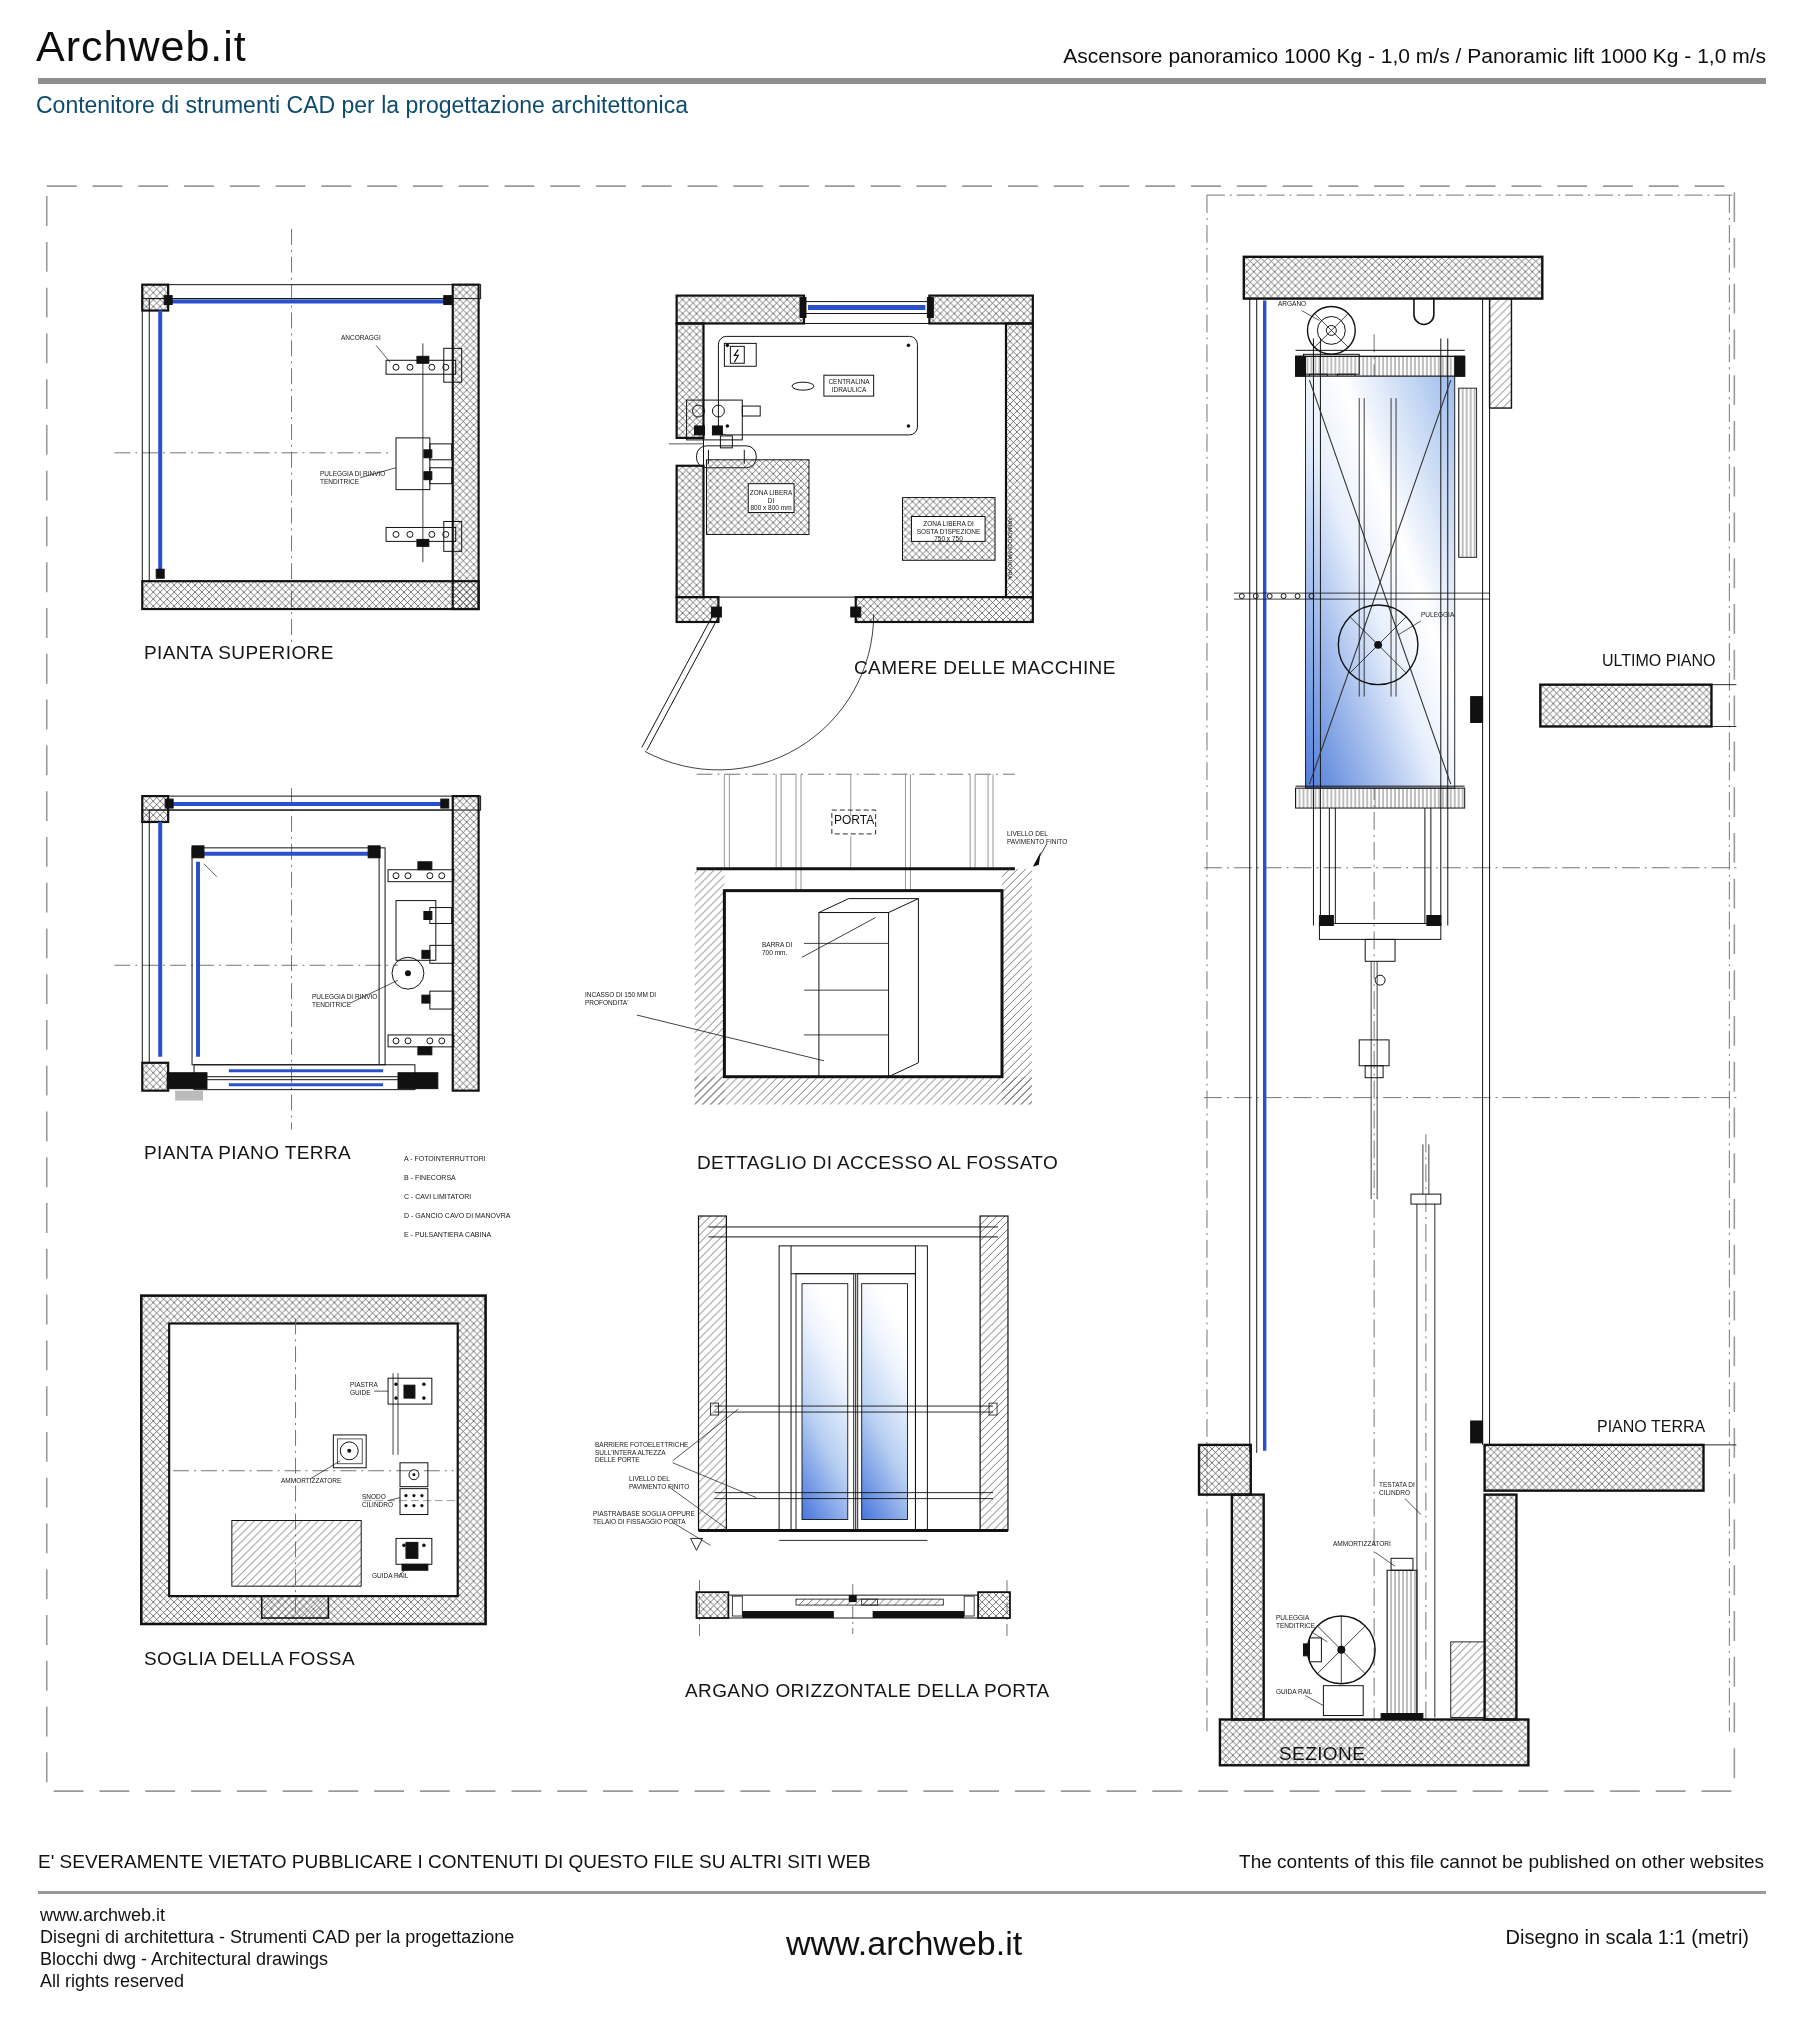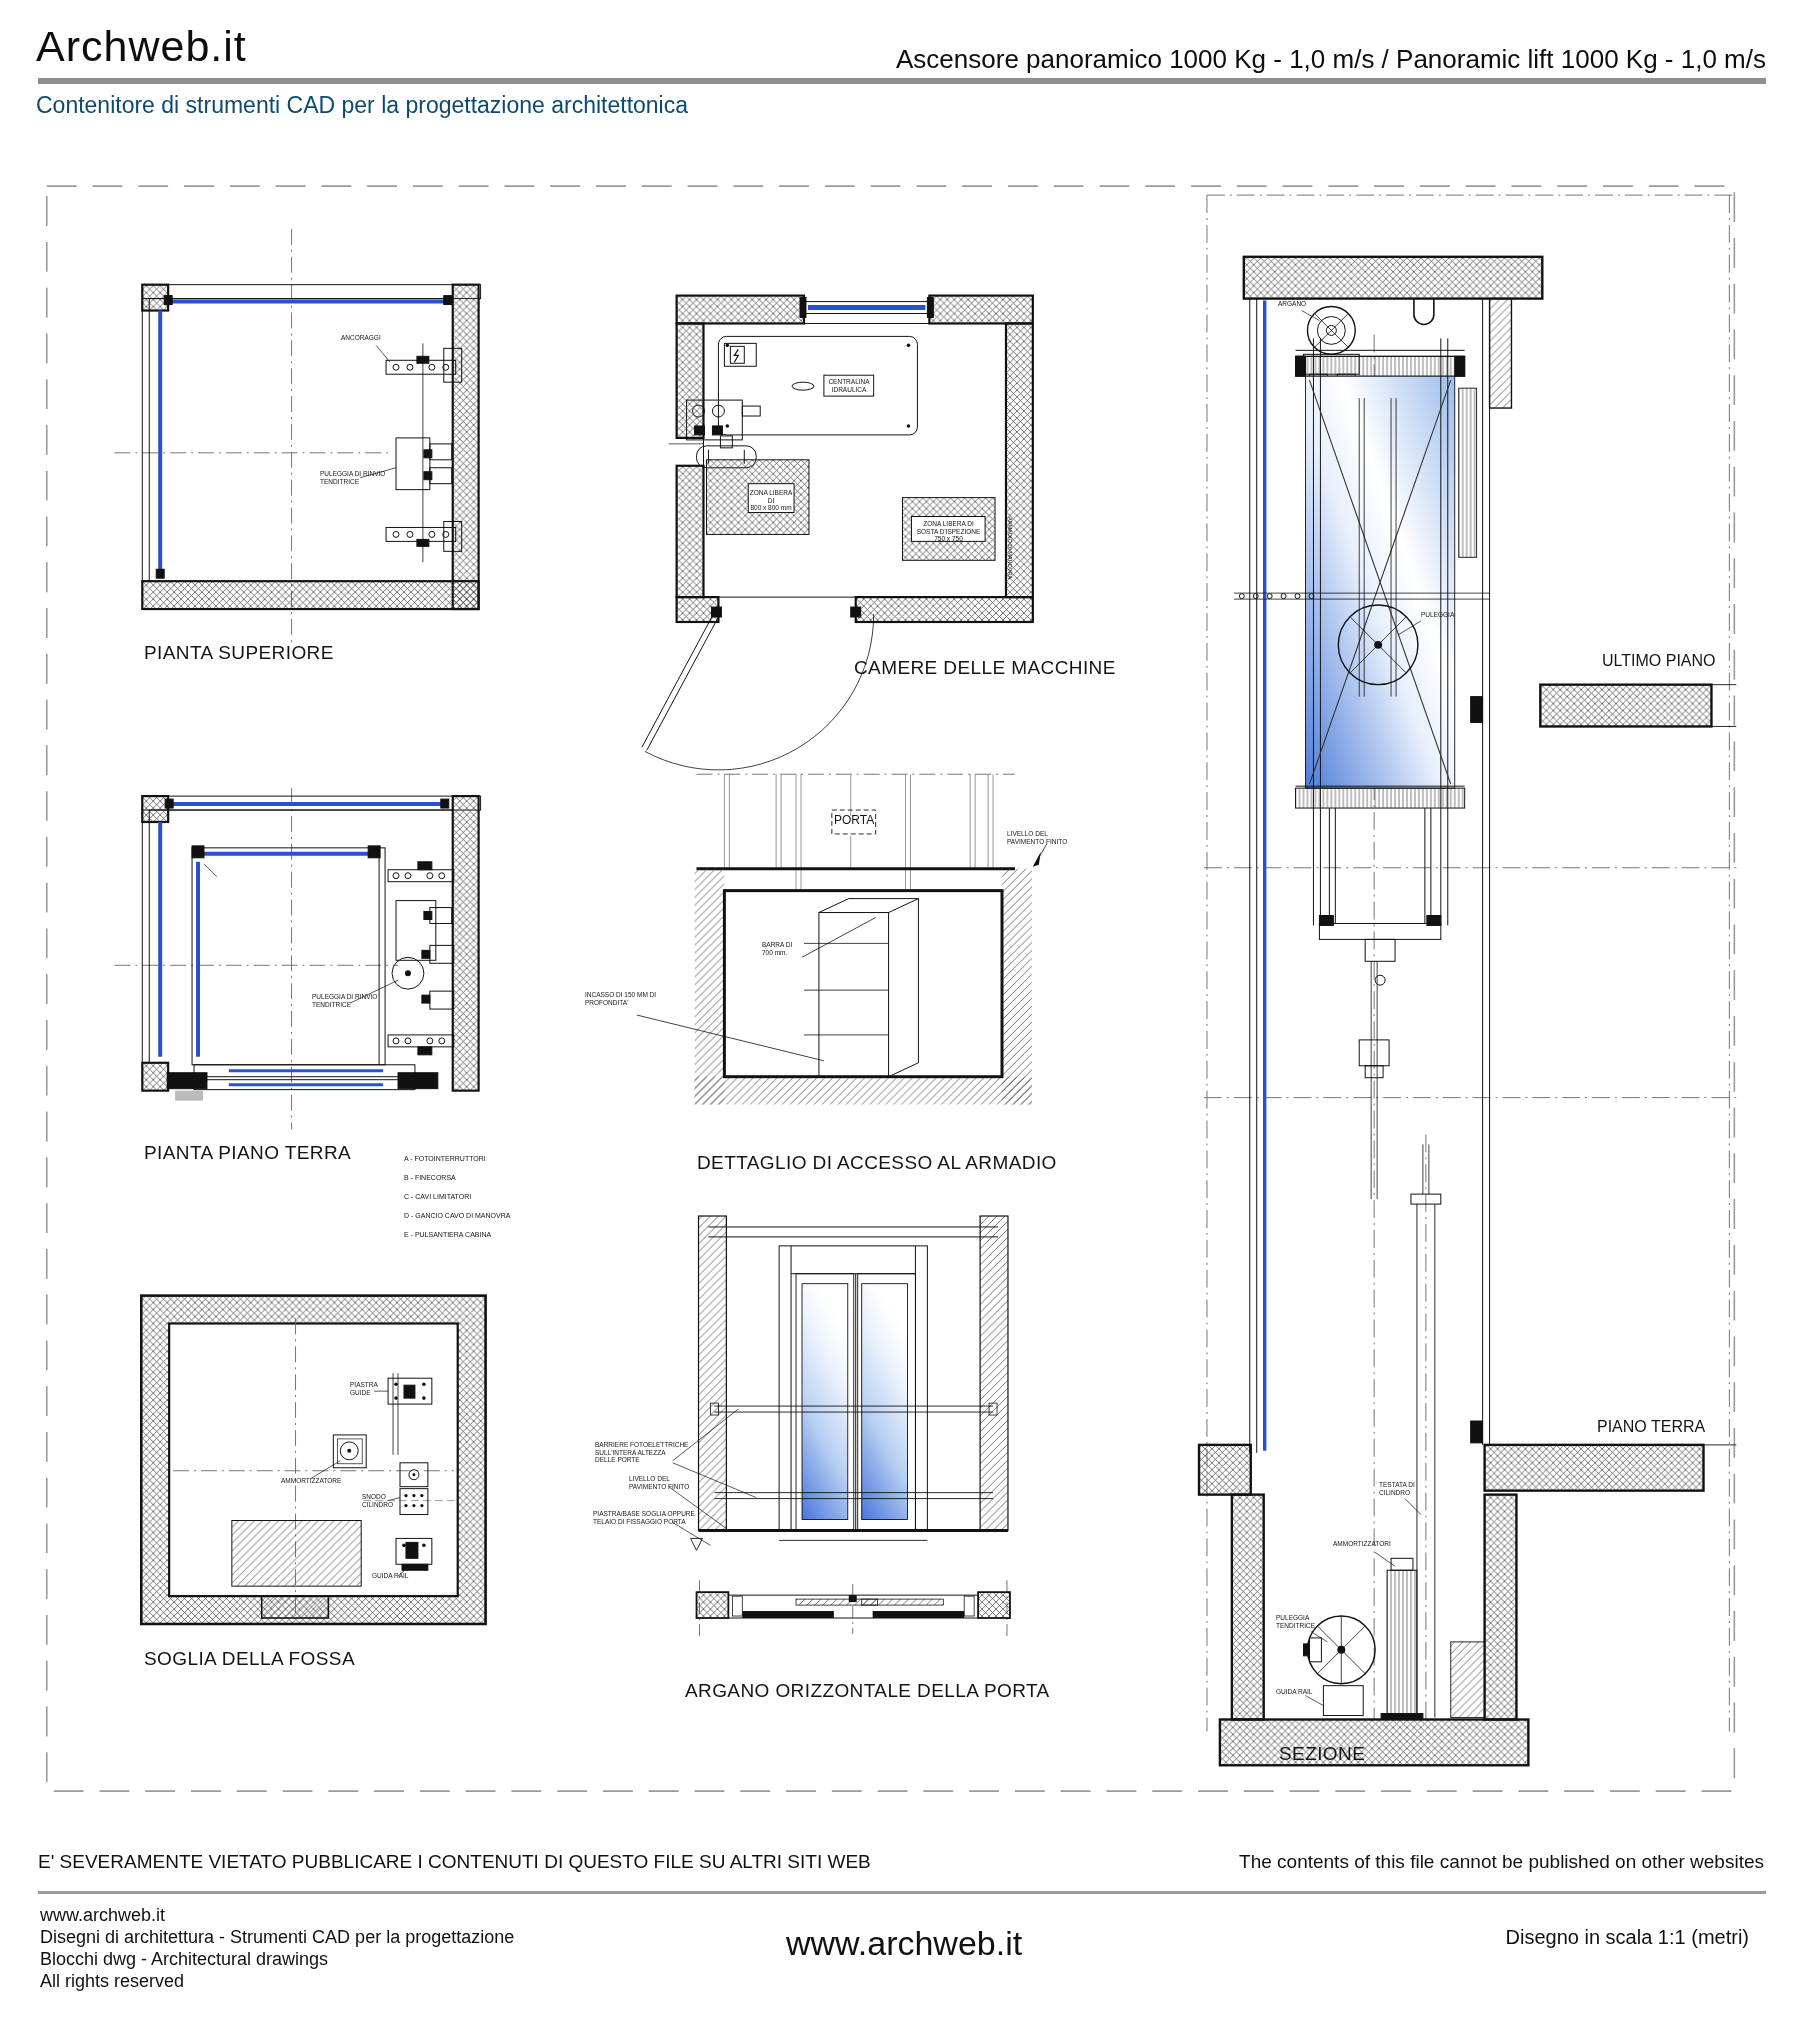--- a/index.html
+++ b/index.html
@@ -1,19 +1,19 @@
 <!DOCTYPE html>
 <html><head>
 <meta charset="utf-8">
 <style>
   html,body{margin:0;padding:0;background:#ffffff;}
   body{width:1804px;height:2038px;position:relative;font-family:"Liberation Sans",sans-serif;color:#111;}
   .abs{position:absolute;}
   #logo{left:36px;top:22px;font-size:43px;letter-spacing:1px;color:#0d0d0d;}
-  #hdr-title{right:38px;top:44px;font-size:26px;color:#0d0d0d;}
+  #hdr-title{right:38px;top:44px;font-size:21px;color:#0d0d0d;}
   #hdr-rule{left:38px;top:78px;width:1728px;height:6px;background:#8f8f8f;}
   #subtitle{left:36px;top:92px;font-size:23px;color:#0c4a6e;}
   .cap{font-size:19px;letter-spacing:0.4px;color:#141414;white-space:nowrap;}
   .cap-med{font-size:16px;color:#141414;white-space:nowrap;}
   .ann{font-size:6.5px;line-height:7.5px;color:#151515;white-space:pre-line;}
   .ann-c{text-align:center;}
   .legend{font-size:7px;line-height:9.5px;color:#151515;white-space:pre-line;}
   #ftr-notice-it{left:38px;top:1851px;font-size:19px;}
   #ftr-notice-en{right:40px;top:1851px;font-size:19px;}
   #ftr-rule{left:38px;top:1891px;width:1728px;height:3px;background:#9a9a9a;}
@@ -444,21 +444,21 @@
 </svg>
 
 <div class="abs" id="logo">Archweb.it</div>
 <div class="abs" id="hdr-title">Ascensore panoramico 1000 Kg - 1,0 m/s  /  Panoramic lift 1000 Kg - 1,0 m/s</div>
 <div class="abs" id="hdr-rule"></div>
 <div class="abs" id="subtitle">Contenitore di strumenti CAD per la progettazione architettonica</div>
 
 <div class="abs cap" style="left:144px;top:642px">PIANTA SUPERIORE</div>
 <div class="abs cap" style="left:854px;top:657px">CAMERE DELLE MACCHINE</div>
 <div class="abs cap" style="left:144px;top:1142px">PIANTA PIANO TERRA</div>
-<div class="abs cap" style="left:697px;top:1152px">DETTAGLIO DI ACCESSO AL ARMADIO</div>
+<div class="abs cap" style="left:697px;top:1152px">DETTAGLIO DI ACCESSO AL FOSSATO</div>
 <div class="abs cap" style="left:144px;top:1648px">SOGLIA DELLA FOSSA</div>
 <div class="abs cap" style="left:685px;top:1680px">ARGANO ORIZZONTALE DELLA PORTA</div>
 <div class="abs cap" style="left:1279px;top:1743px">SEZIONE</div>
 <div class="abs cap-med" style="left:1602px;top:652px">ULTIMO PIANO</div>
 <div class="abs cap-med" style="left:1597px;top:1418px">PIANO TERRA</div>
 
 <div class="abs ann" style="left:341px;top:334px">ANCORAGGI</div>
 <div class="abs ann" style="left:320px;top:470px">PULEGGIA DI RINVIO
 TENDITRICE</div>
 

